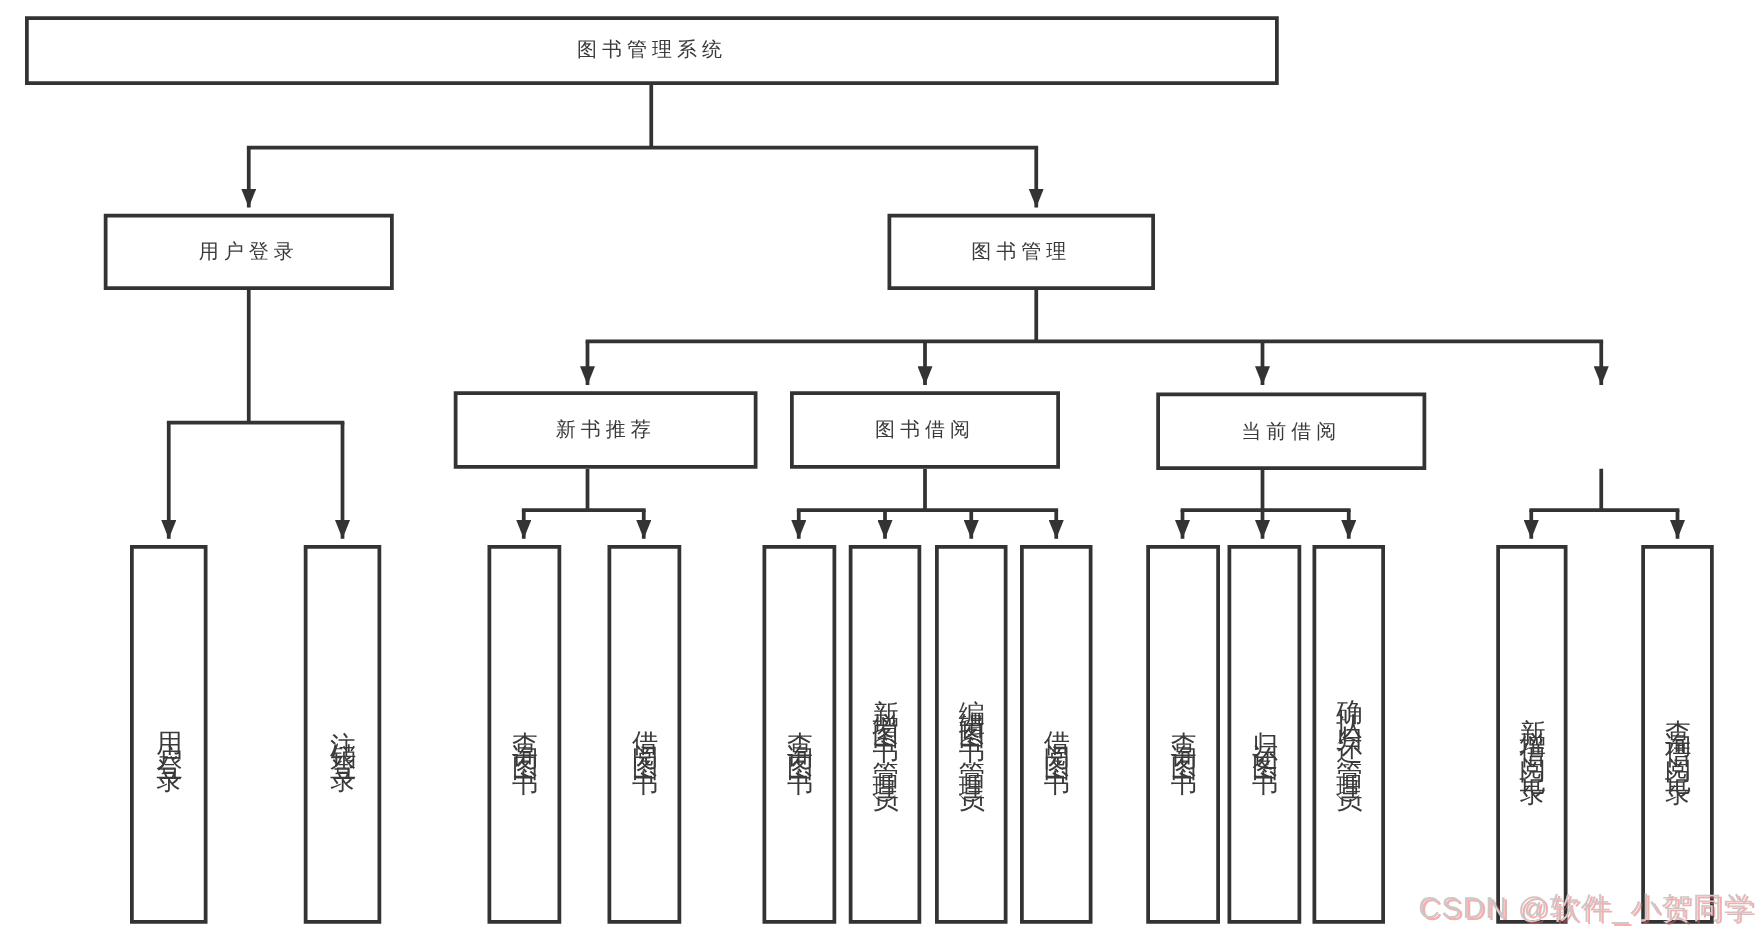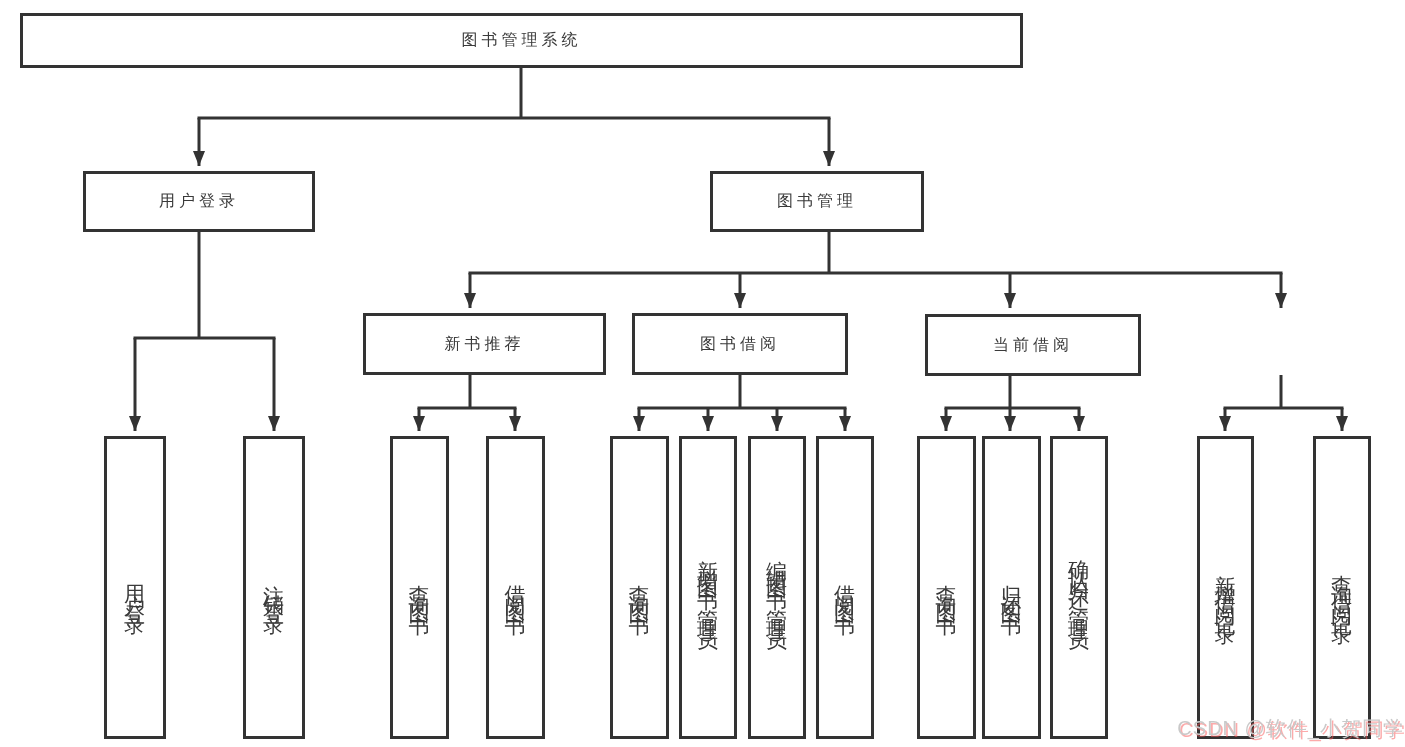--- a/index.html
+++ b/index.html
@@ -33,21 +33,21 @@
     writing-mode:vertical-rl;
     text-orientation:mixed;
     font-size:21px;
     letter-spacing:10px;
     color:#3a3a3a;
     line-height:1;
   }
   .watermark {
     position:absolute;
     right:1px; bottom:5px;
-    font-size:20px;
+    font-size:24px;
     letter-spacing:1px;
     color:#c9c9c9;
     text-shadow:2px 2px 0 rgba(250,85,85,0.5);
     z-index:5;
     white-space:nowrap;
   }
 </style>
 </head>
 <body>
 

